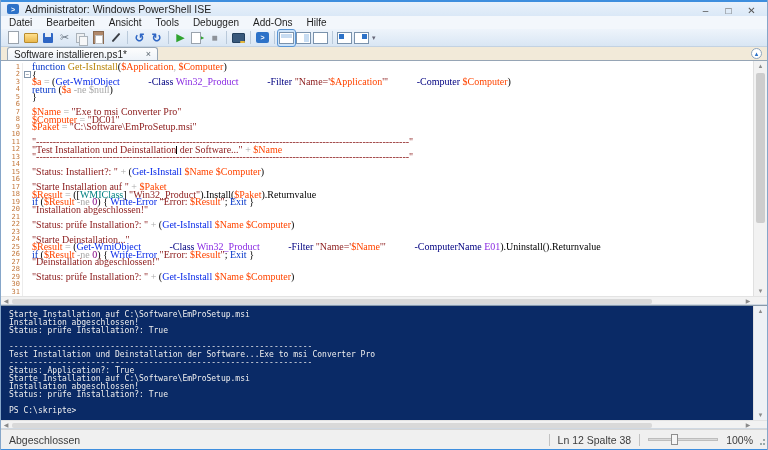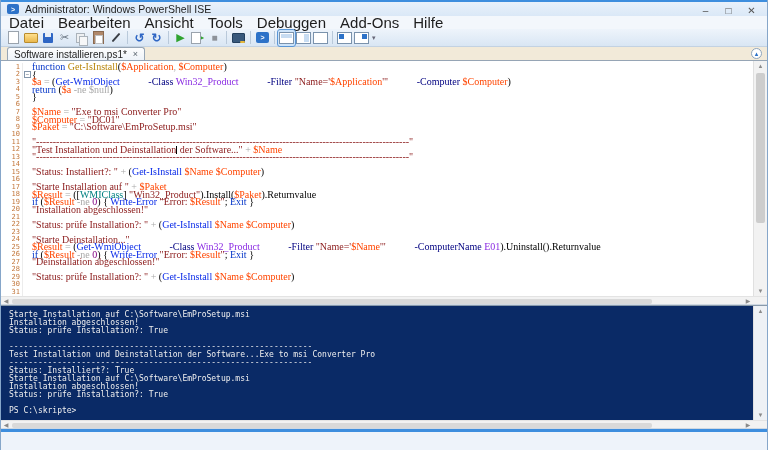--- a/index.html
+++ b/index.html
@@ -16,21 +16,21 @@
     border-top:2px solid #3e8ede; display:flex; align-items:center; position:relative;
   }
   .ps-app-icon{ width:12px;height:10px;margin:0 6px 0 6px;background:#2d72c8;border-radius:2px;
     color:#fff;font-size:7px;font-weight:bold;display:flex;align-items:center;justify-content:center;line-height:1;}
   .title-text{ font-size:10.5px;color:#1e1e1e; }
   .win-controls{ position:absolute; right:4px; top:0; height:16px; display:flex; }
   .win-btn{ width:23px;height:16px;display:flex;align-items:center;justify-content:center;
     font-size:10px;color:#555; cursor:default;}
   
   .menubar{ height:13px; background:#f3f7fc; display:flex; align-items:center; padding-left:8px; gap:14px; }
-  .menu-item{ font-size:15px; color:#1e1e1e; }
+  .menu-item{ font-size:10px; color:#1e1e1e; }
   
   .toolbar{ height:18px; background:linear-gradient(#eef4fb,#d9e6f4); border-bottom:1px solid #c3d2e2;
     display:flex; align-items:center; padding-left:4px; }
   .tb-sep{ width:1px;height:13px;background:#b9c9da;margin:0 3px; }
   .tb-icon{ width:17px;height:16px;display:inline-flex;align-items:center;justify-content:center;
     position:relative; font-size:10px; line-height:1; }
   .i-new-script::before{content:"";width:9px;height:11px;background:#fff;border:1px solid #9aa3ad;}
   .i-open-script::before{content:"";width:12px;height:8px;background:linear-gradient(#ffe08e,#e9b84e);
     border:1px solid #b98c2e;border-radius:1px;}
   .i-save::before{content:"";width:10px;height:10px;background:#2f66c4;border-radius:1px;}
@@ -57,21 +57,21 @@
   .i-layout-top::after{content:"";position:absolute;width:11px;height:4px;background:#c7dcf2;top:4px;}
   .i-layout-right::after{content:"";position:absolute;width:5px;height:8px;background:#c7dcf2;right:3px;top:4px;}
   .i-script-pane-top::after{content:"";position:absolute;width:5px;height:5px;background:#2d72c8;left:3px;top:4px;}
   .i-script-pane-right::after{content:"";position:absolute;width:5px;height:5px;background:#2d72c8;right:3px;top:4px;}
   .tb-icon.active{background:#cde4fa;outline:1px solid #5a96d6;border-radius:2px;}
   .tb-overflow{font-size:7px;color:#667;margin-left:2px;}
   
   .tabstrip{ height:14px; background:#f2ead9; border-bottom:1px solid #96a5b5; position:relative; display:flex; align-items:flex-end; }
   .tab{ margin-left:6px; height:13px; background:linear-gradient(#fdfdfd,#eef3f9);
     border:1px solid #96a5b5; border-bottom:none; border-radius:3px 3px 0 0;
-    display:flex; align-items:center; padding:0 6px; gap:6px; }
+    display:flex; align-items:center; padding:0 6px; gap:19px; }
   .tab-label{ font-size:10px; color:#1e1e1e; }
   .tab-close{ font-size:9px; color:#5a6570; }
   .pane-toggle{ position:absolute; right:5px; top:1px; width:11px; height:11px; border:1px solid #8ea4bb;
     border-radius:50%; background:#fff; color:#2d72c8; font-size:7px; display:flex; align-items:center; justify-content:center;}
   
   .editor{ position:relative; height:235px; background:#fff; overflow:hidden; }
   .code-area{ position:absolute; left:0; top:2px; right:14px; }
   .cl{ display:flex; height:7.5px; align-items:center; white-space:pre; }
   .ln{ width:22px; text-align:right; color:#c2763a; font-family:"DejaVu Sans Mono",monospace;
     font-size:7px; flex:0 0 22px; padding-right:2px; border-right:1px solid #ececec;}
@@ -236,33 +236,46 @@
 
   <div class="console">
     <div class="con-lines" id="console-lines">
         <div class="con-line">Starte Installation auf C:\Software\EmProSetup.msi</div>
         <div class="con-line">Installation abgeschlossen!</div>
         <div class="con-line">Status: prüfe Installation?: True</div>
         <div class="con-line">&nbsp;</div>
         <div class="con-line">---------------------------------------------------------------</div>
         <div class="con-line">Test Installation und Deinstallation der Software...Exe to msi Converter Pro</div>
         <div class="con-line">---------------------------------------------------------------</div>
-        <div class="con-line">Status: Installiert?: True</div>
+        <div class="con-line">Status: Application?: True</div>
         <div class="con-line">Starte Installation auf C:\Software\EmProSetup.msi</div>
         <div class="con-line">Installation abgeschlossen!</div>
         <div class="con-line">Status: prüfe Installation?: True</div>
         <div class="con-line">&nbsp;</div>
         <div class="con-line">PS C:\skripte&gt;</div>
       </div>
     <div class="vscroll">
       <div class="arr">▲</div>
       <div class="arr" style="position:absolute;bottom:0;left:0;right:0;">▼</div>
     </div>
   </div>
   <div class="hscroll">
     <div class="arr" style="left:0;">◀</div>
     <div class="thumb" style="left:11px;width:640px;"></div>
     <div class="arr" style="right:14px;">▶</div>
   </div>
 
+  <div class="statusbar">
+    <span>Abgeschlossen</span>
+    <div class="status-right">
+      <span class="sb-sep"></span>
+      <span>Ln 12  Spalte 38</span>
+      <span class="sb-sep"></span>
+      <span class="zoom-slider">
+        <span class="zoom-thumb"></span>
+      </span>
+      <span>100%</span>
+    </div>
+    <div class="resize-grip"></div>
+  </div>
   <div class="bottom-border"></div>
 
 </div>
 
 </body></html>

